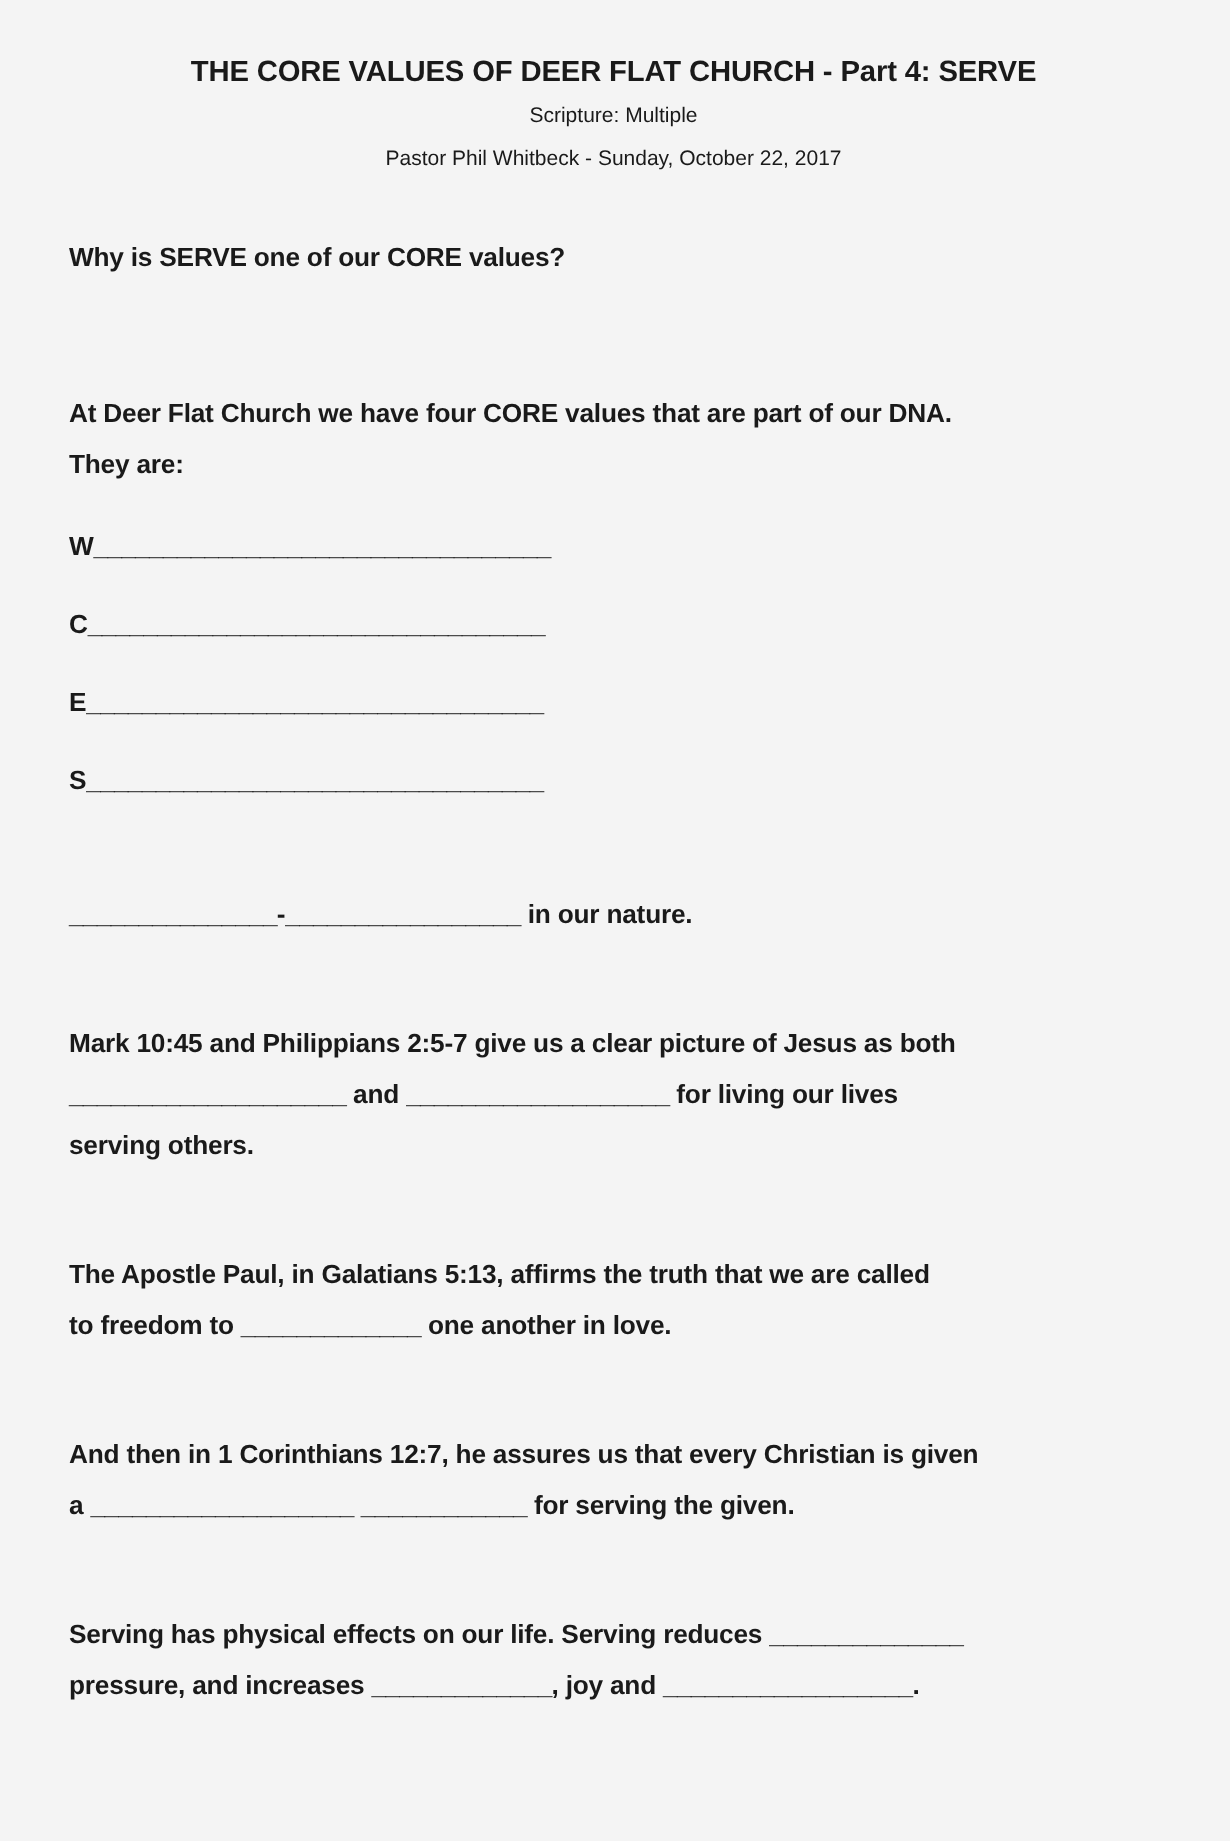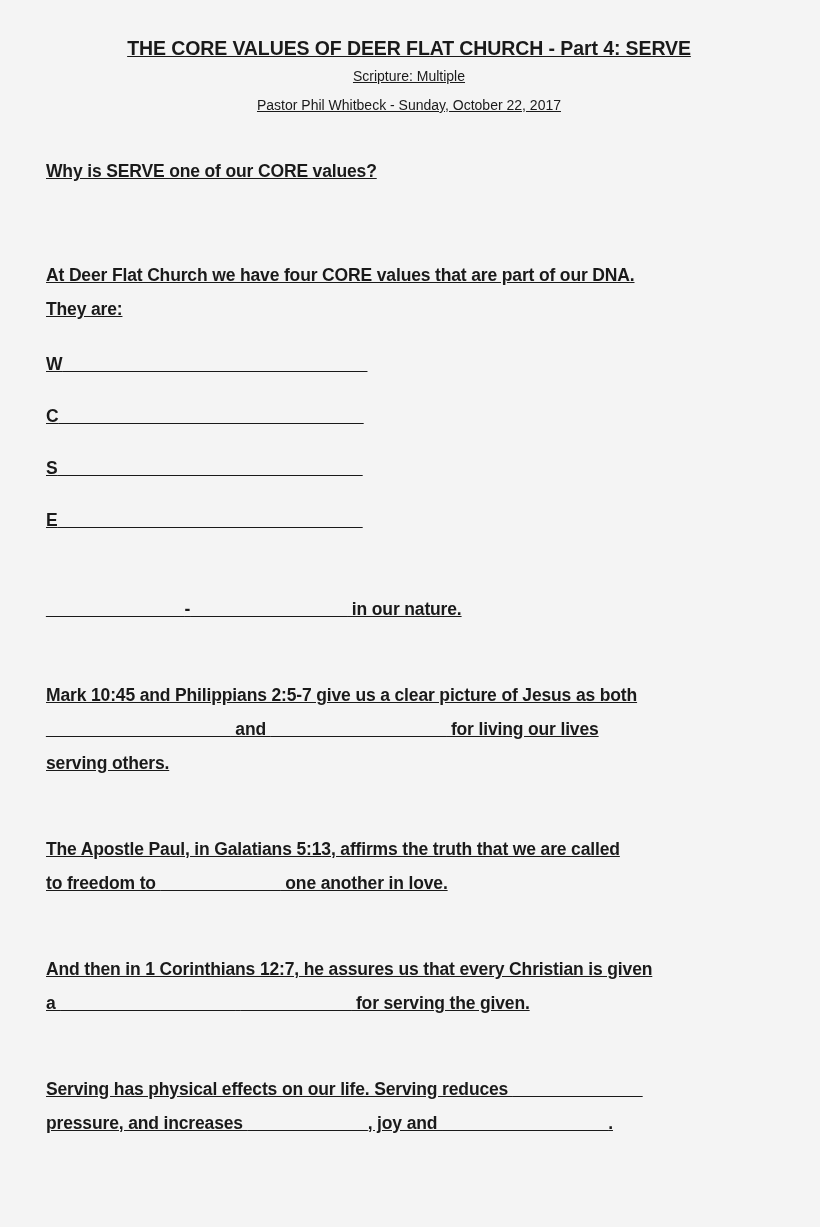--- a/index.html
+++ b/index.html
@@ -14,21 +14,20 @@
     color: #1a1a1a;
     overflow: hidden;
   }
 
   .page {
     position: relative;
     width: 820px;
     height: 1227px;
     box-sizing: border-box;
     padding: 34px 48px 4px 46px;
-    text-decoration: underline;
   }
 
   
   .doc-header {
     text-align: center;
     margin: 0 0 0 0;
   }
   .doc-title {
     font-size: 19.5px;
     font-weight: bold;
@@ -102,23 +101,23 @@
 
     <p class="para">At Deer Flat Church we have four CORE values that are part of our DNA.</p>
     <p class="para">They are:</p>
 
     <div class="sp-12"></div>
 
     <p class="blank-line"><span class="initial">W</span><span class="rule">_________________________________</span></p>
 
     <p class="blank-line"><span class="initial">C</span><span class="rule">_________________________________</span></p>
 
+    <p class="blank-line"><span class="initial">E</span><span class="rule">_________________________________</span></p>
+
     <p class="blank-line"><span class="initial">S</span><span class="rule">_________________________________</span></p>
-
-    <p class="blank-line"><span class="initial">E</span><span class="rule">_________________________________</span></p>
 
     <div class="sp-46"></div>
 
     <p class="para"><span class="inline-blank">_______________</span><span>-</span><span class="inline-blank">_________________</span><span> in our nature.</span></p>
 
     <div class="sp-52"></div>
 
     <p class="para">Mark 10:45 and Philippians 2:5-7 give us a clear picture of Jesus as both</p>
     <p class="para"><span class="inline-blank">____________________</span><span> and </span><span class="inline-blank">___________________</span><span> for living our lives</span></p>
     <p class="para">serving others.</p>

